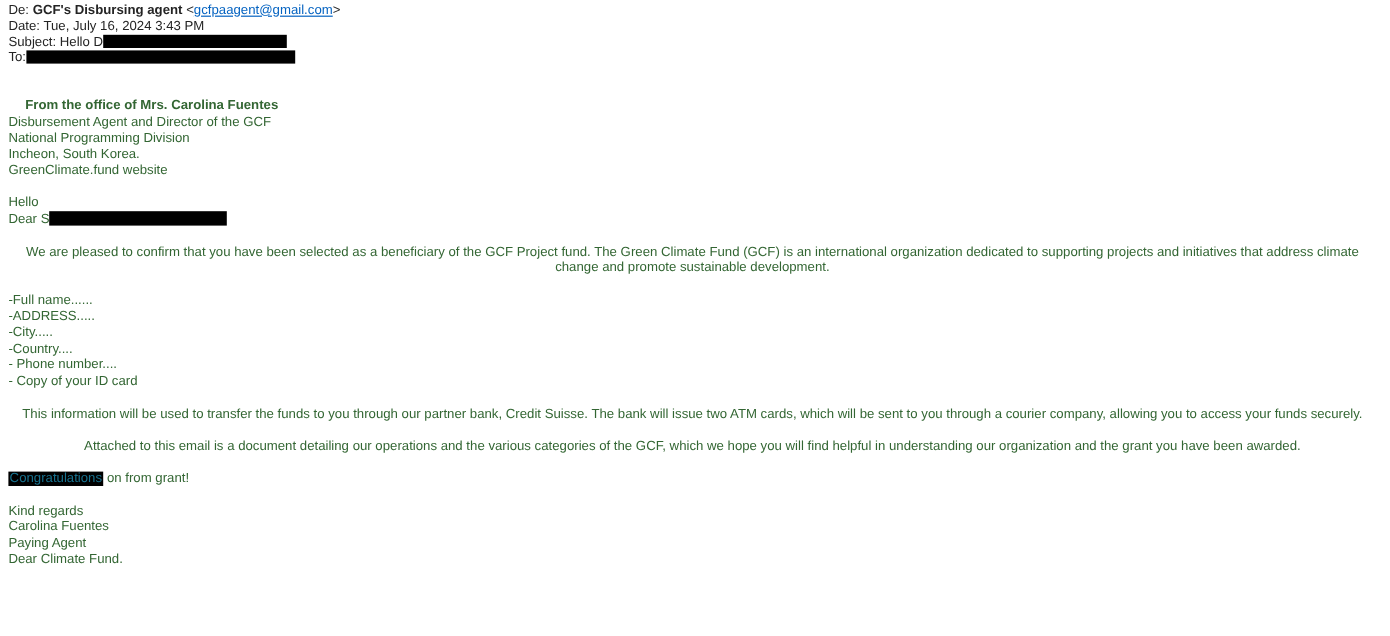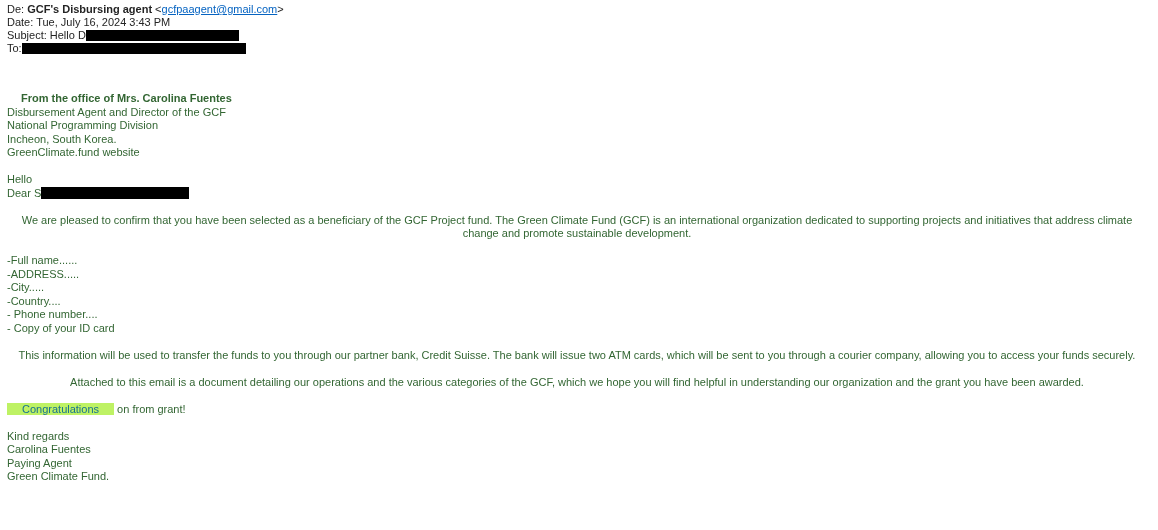--- a/index.html
+++ b/index.html
@@ -1,34 +1,34 @@
 <!DOCTYPE html>
 <html><head>
 <meta charset="utf-8">
 <style>
   html,body{margin:0;padding:0;background:#ffffff;}
   body{width:1158px;height:530px;overflow:hidden;font-family:"Liberation Sans","DejaVu Sans",sans-serif;}
   .page{padding:3px 10px 0 7px;}
 
   
-  .hdr{font-size:11px;line-height:13px;color:#242424;margin:0 0 37px 0;}
+  .hdr{font-size:11px;line-height:13px;color:#242424;margin:0 0 27px 0;}
   .hdr-row{white-space:nowrap;}
   .hdr b{font-weight:bold;}
   .hdr a{color:#0563c1;text-decoration:underline;cursor:pointer;}
   .redact{display:inline-block;background:#000000;height:11px;vertical-align:middle;position:relative;top:-1px;}
   .redact.subject{width:153px;}
   .redact.to{width:224px;}
   .redact.dear{width:148px;height:12px;}
 
   
   .ebody{font-size:11px;line-height:13.5px;color:#336633;}
   .ebody p, .ebody .blk{margin:0 0 13.5px 0;}
   .ebody .line{white-space:nowrap;}
   .bold{font-weight:bold;padding-left:14px;}
-  .hl{color:#17728f;background:#bef264;padding:0 15px;}
+  .hl{color:#17728f;background:#000000;padding:0 1px;}
   .nowrapless{max-width:1140px;text-align:center;}
 </style>
 </head>
 <body>
 
 <div class="page">
 
   <div class="hdr">
     <div class="hdr-row"><span>De:</span> <b>GCF's Disbursing agent</b> <span>&lt;</span><a>gcfpaagent@gmail.com</a><span>&gt;</span></div>
     <div class="hdr-row"><span>Date:</span> <span>Tue, July 16, 2024 3:43 PM</span></div>
@@ -67,17 +67,17 @@
 
     <p class="nowrapless">Attached to this email is a document detailing our operations and the various categories of the GCF, which we hope you will find helpful in understanding our organization and the grant you have been awarded.</p>
 
 
     <p><span class="hl">Congratulations</span><span> on from grant!</span></p>
 
     <div class="blk">
       <div class="line">Kind regards</div>
       <div class="line">Carolina Fuentes</div>
       <div class="line">Paying Agent</div>
-      <div class="line">Green Climate Fund.</div>
+      <div class="line">Dear Climate Fund.</div>
     </div>
 
   </div>
 </div>
 
 </body></html>

